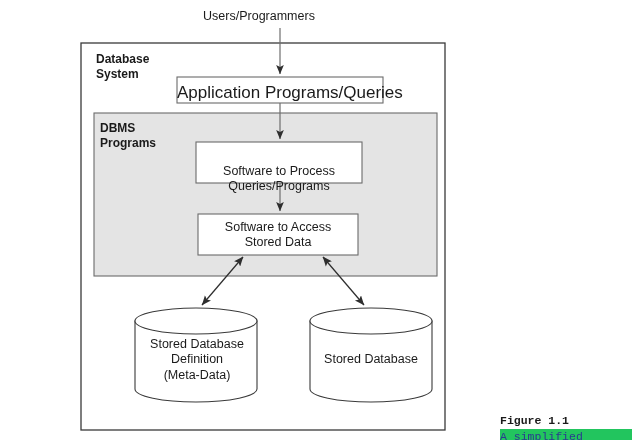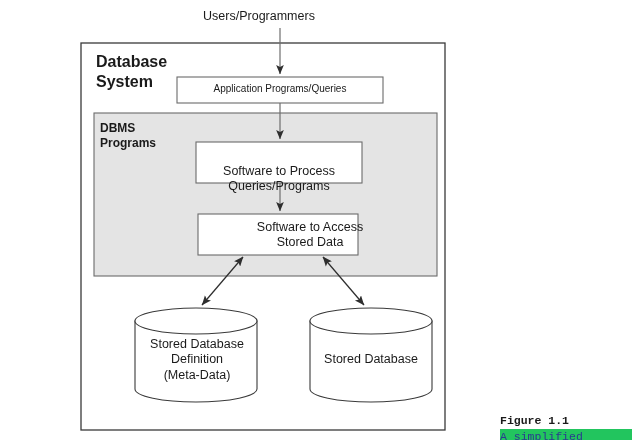--- a/index.html
+++ b/index.html
@@ -43,34 +43,33 @@
     left: 0; top: 9px;
     width: 640px;
     text-align: center;
     font-size: 12.5px;
   }
   
   .t-users span { position: relative; left: -61px; }
 
   .t-dbsys {
     left: 96px; top: 52px;
-    font-size: 16px;
+    font-size: 12px;
     font-weight: bold;
   }
   .t-dbms {
     left: 100px; top: 121px;
     font-size: 12px;
     font-weight: bold;
   }
 
   .t-appprog {
     left: 177px; top: 83px;
     width: 206px;
-    text-align: center;
-    font-size: 10px;
+    font-size: 17px;
   }
   .t-swproc {
     left: 196px; top: 148px;
     width: 166px;
     text-align: center;
     font-size: 12.5px;
   }
   .t-swacc {
     left: 198px; top: 220px;
     width: 160px;
@@ -186,21 +185,21 @@
 System</div>
 
   <div class="lbl t-dbms" style="white-space: pre;">DBMS
 Programs</div>
 
   <div class="lbl t-appprog">Application Programs/Queries</div>
 
   <div class="lbl t-swproc" style="white-space: pre; margin-top: 16px;">Software to Process
 Queries/Programs</div>
 
-  <div class="lbl t-swacc" style="white-space: pre; padding-left: 32px;">Software to Access
+  <div class="lbl t-swacc" style="white-space: pre;">Software to Access
 Stored Data</div>
 
   <div class="lbl t-cyl-left" style="white-space: pre;">Stored Database
 Definition
 (Meta-Data)</div>
 
   <div class="lbl t-cyl-right">Stored Database</div>
 
   <div class="caption">
     <span class="caption-title">Figure 1.1</span>

